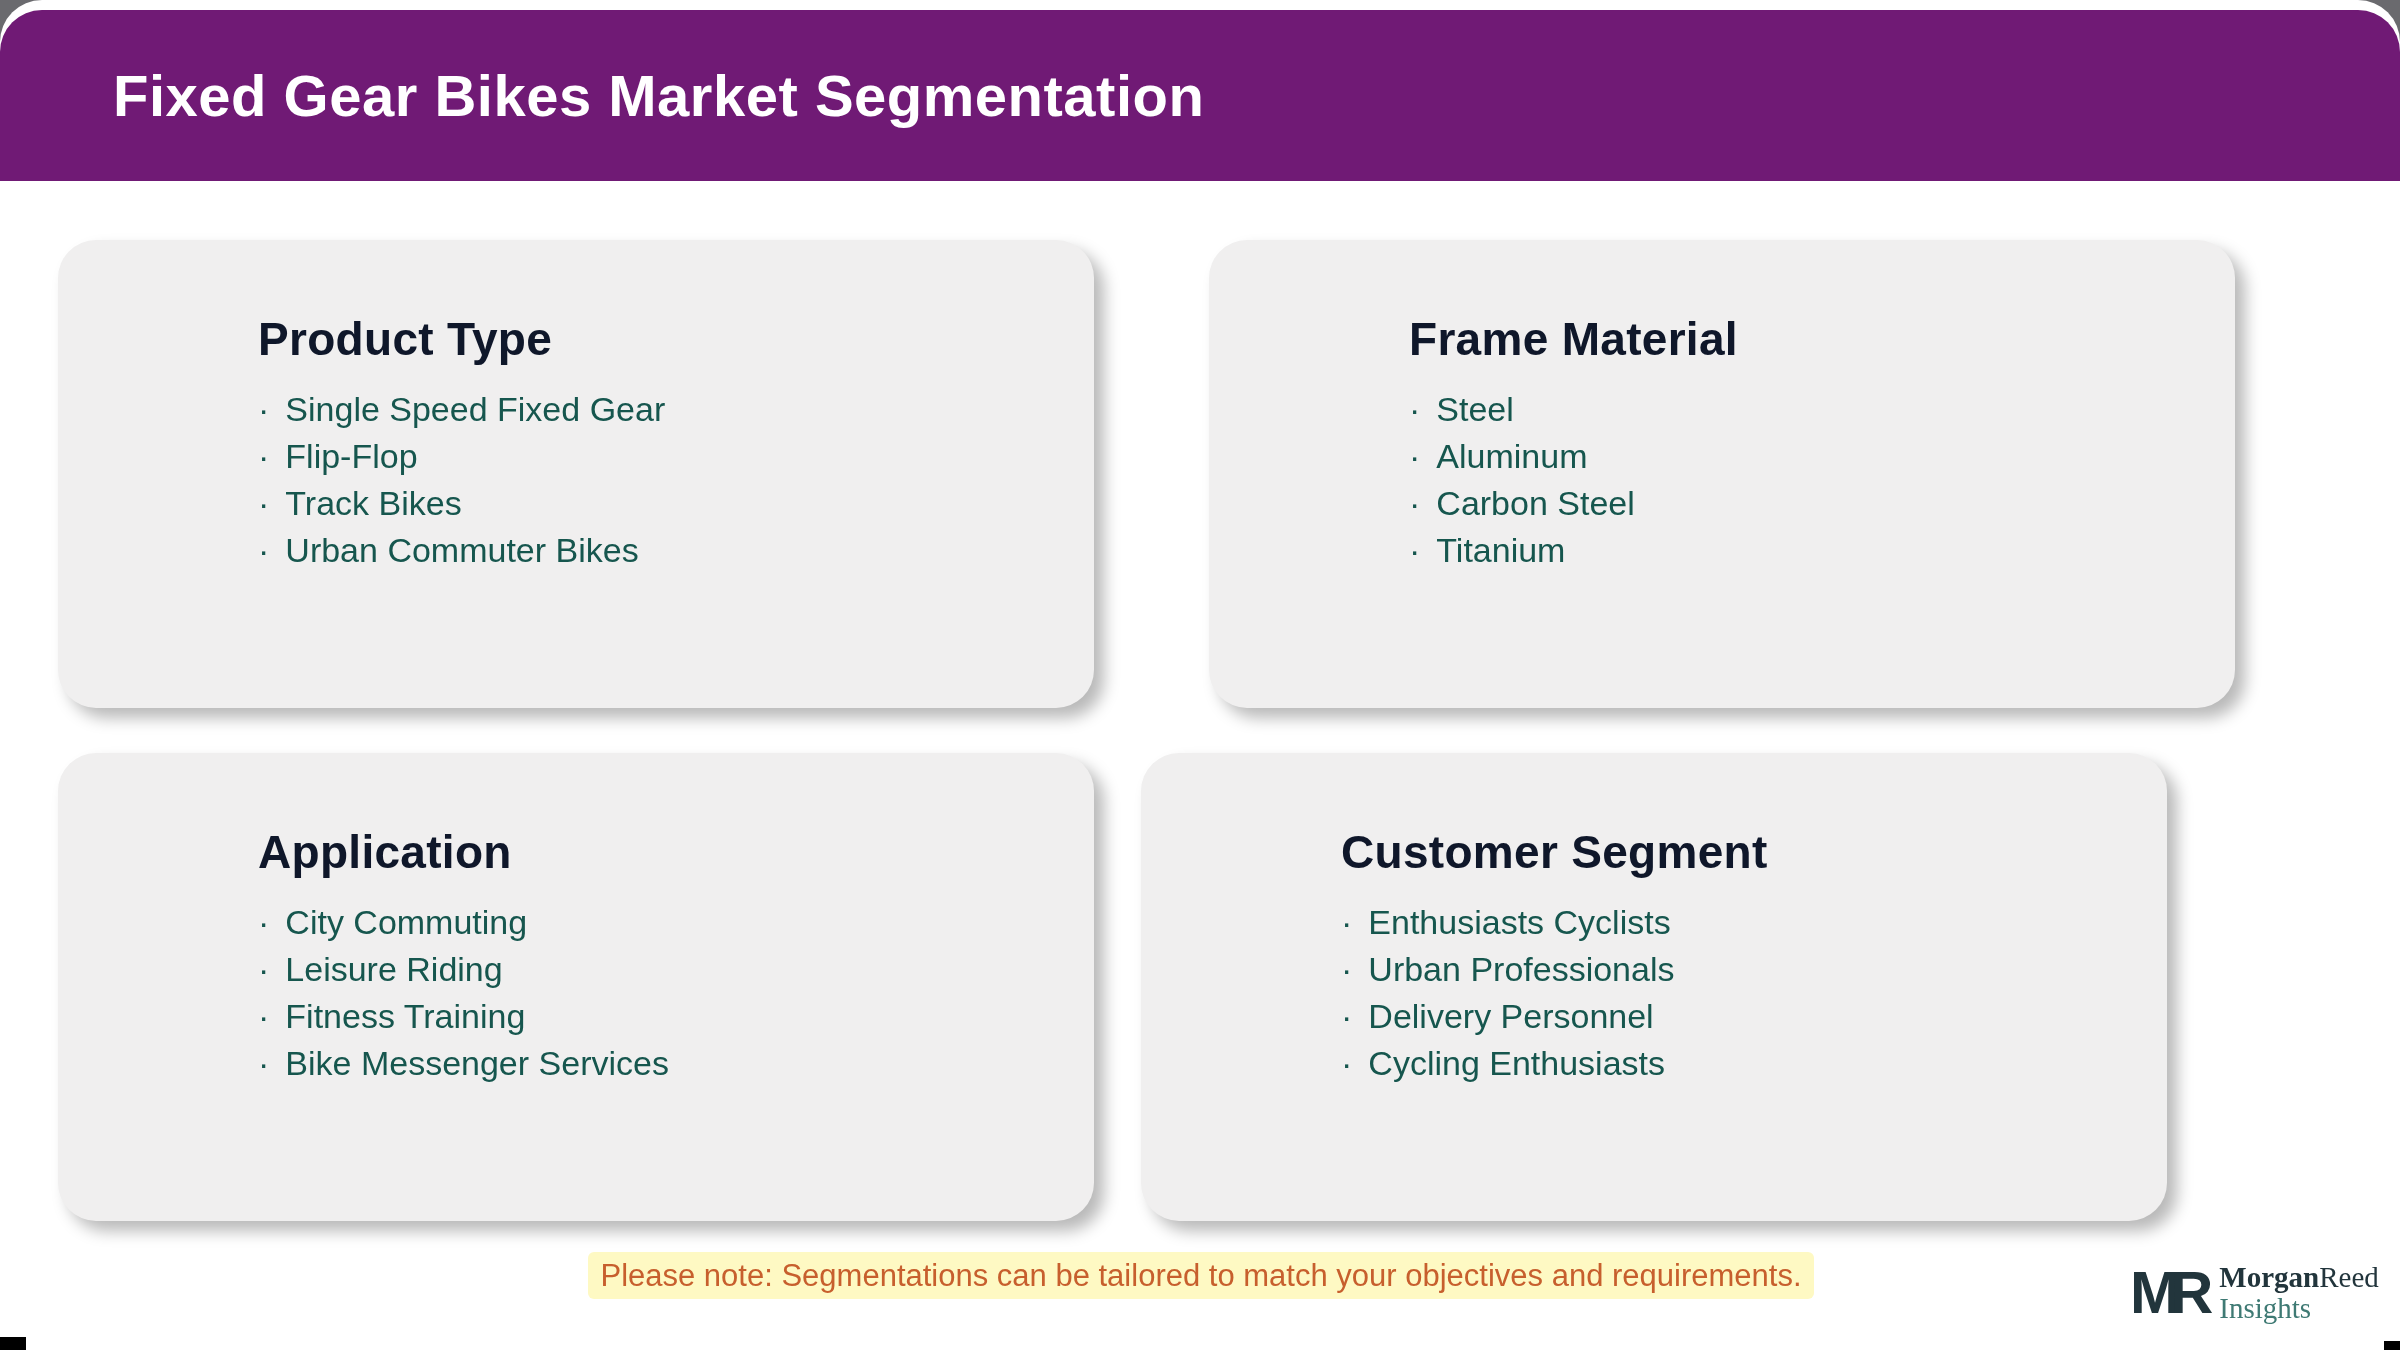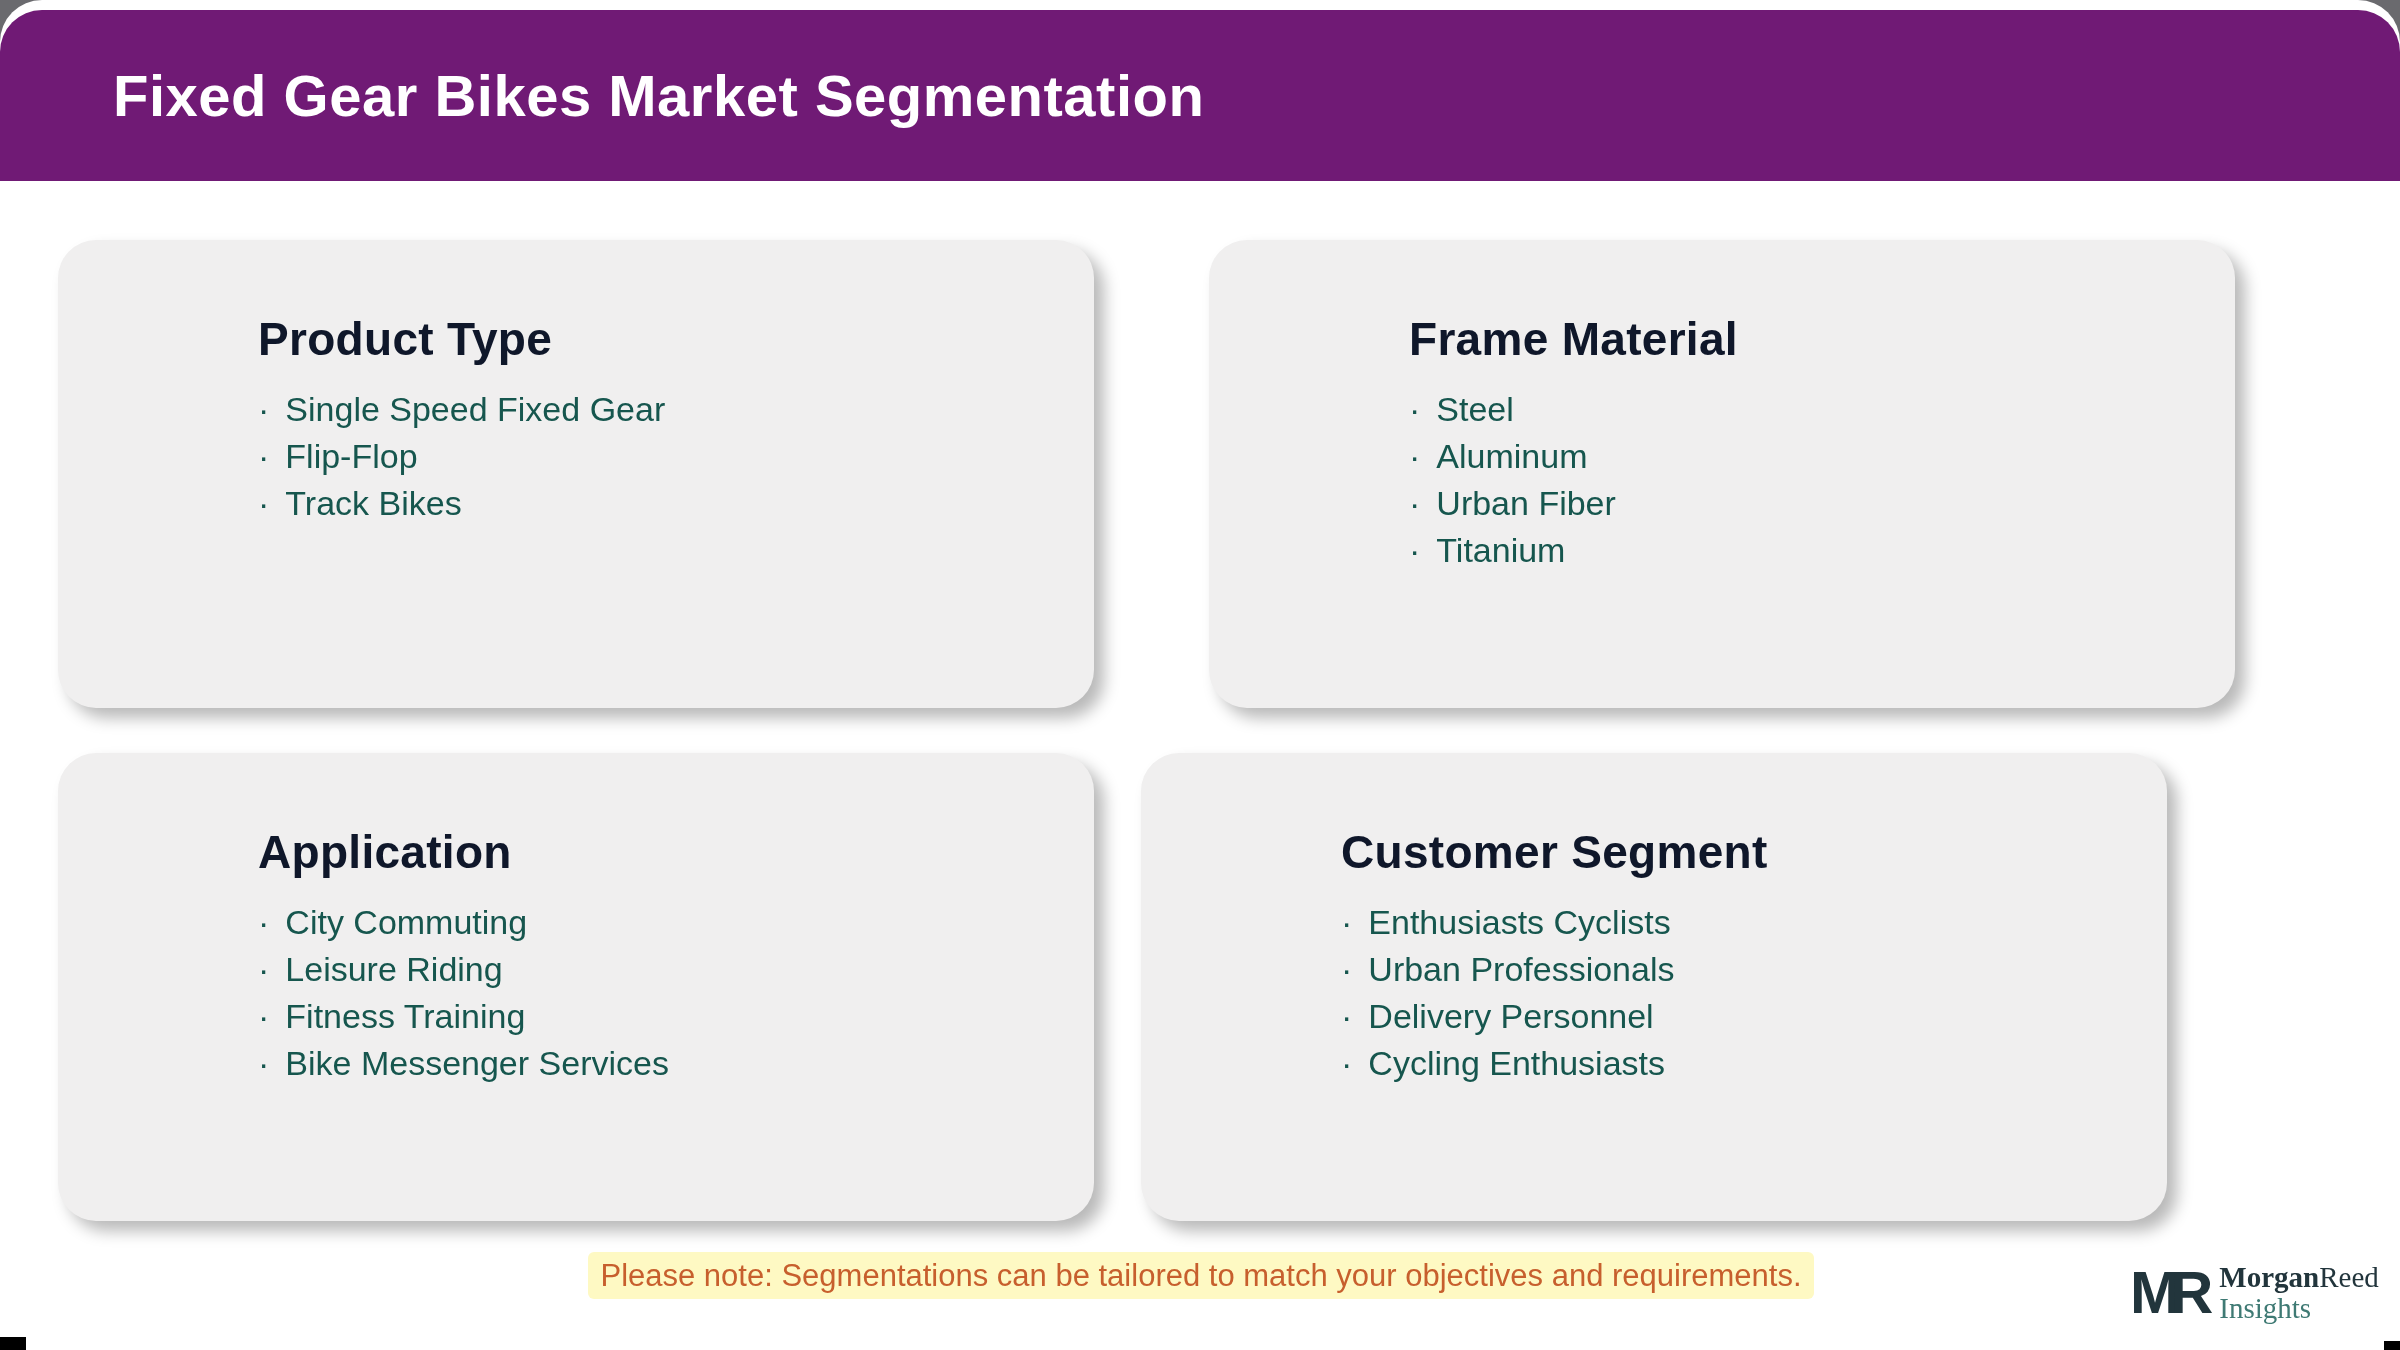--- a/index.html
+++ b/index.html
@@ -116,29 +116,30 @@
   <header class="topbar">
     <h1>Fixed Gear Bikes Market Segmentation</h1>
   </header>
 
   <section class="card c1">
     <h2>Product Type</h2>
     <ul>
       <li>Single Speed Fixed Gear</li>
       <li>Flip-Flop</li>
       <li>Track Bikes</li>
+      <li>Urban Commuter Bikes</li>
     </ul>
   </section>
 
   <section class="card c2">
     <h2>Frame Material</h2>
     <ul>
       <li>Steel</li>
       <li>Aluminum</li>
-      <li>Urban Fiber</li>
+      <li>Carbon Steel</li>
       <li>Titanium</li>
     </ul>
   </section>
 
   <section class="card c3">
     <h2>Application</h2>
     <ul>
       <li>City Commuting</li>
       <li>Leisure Riding</li>
       <li>Fitness Training</li>

